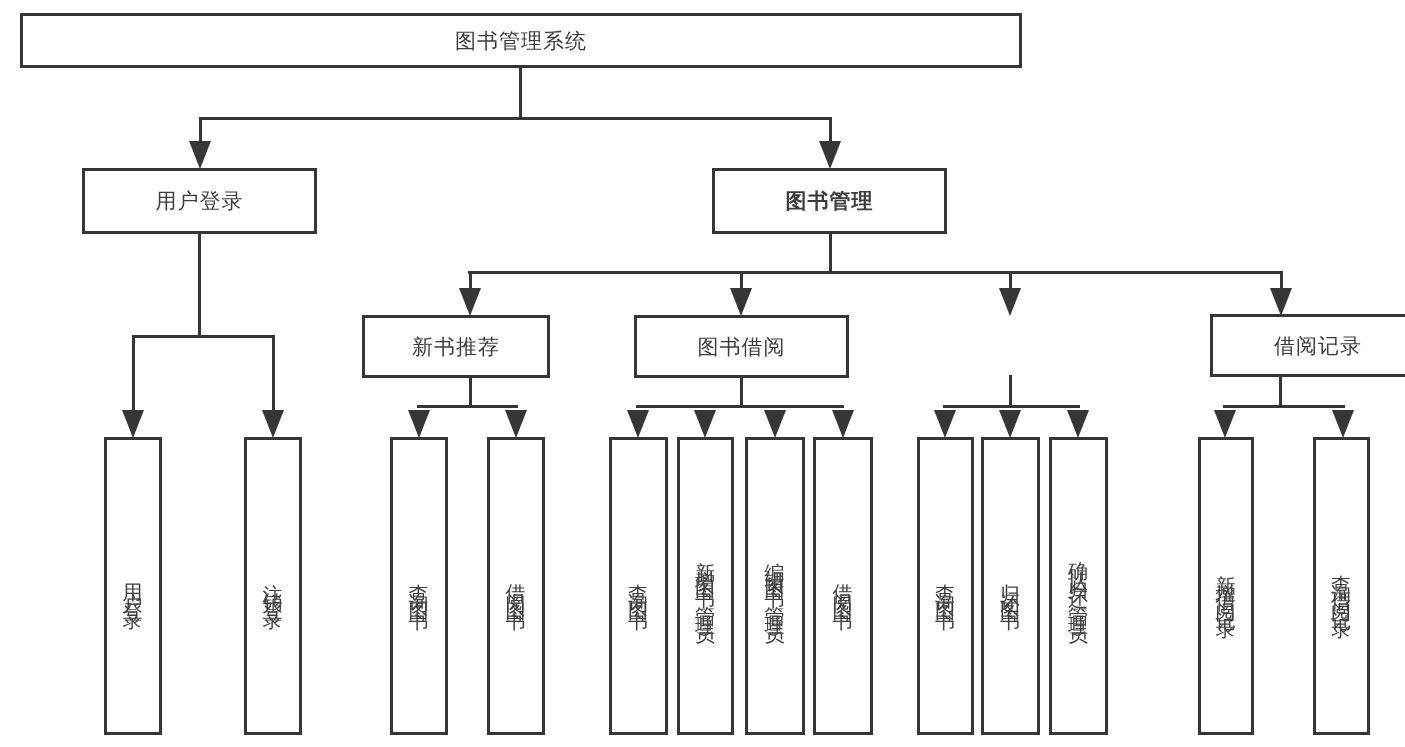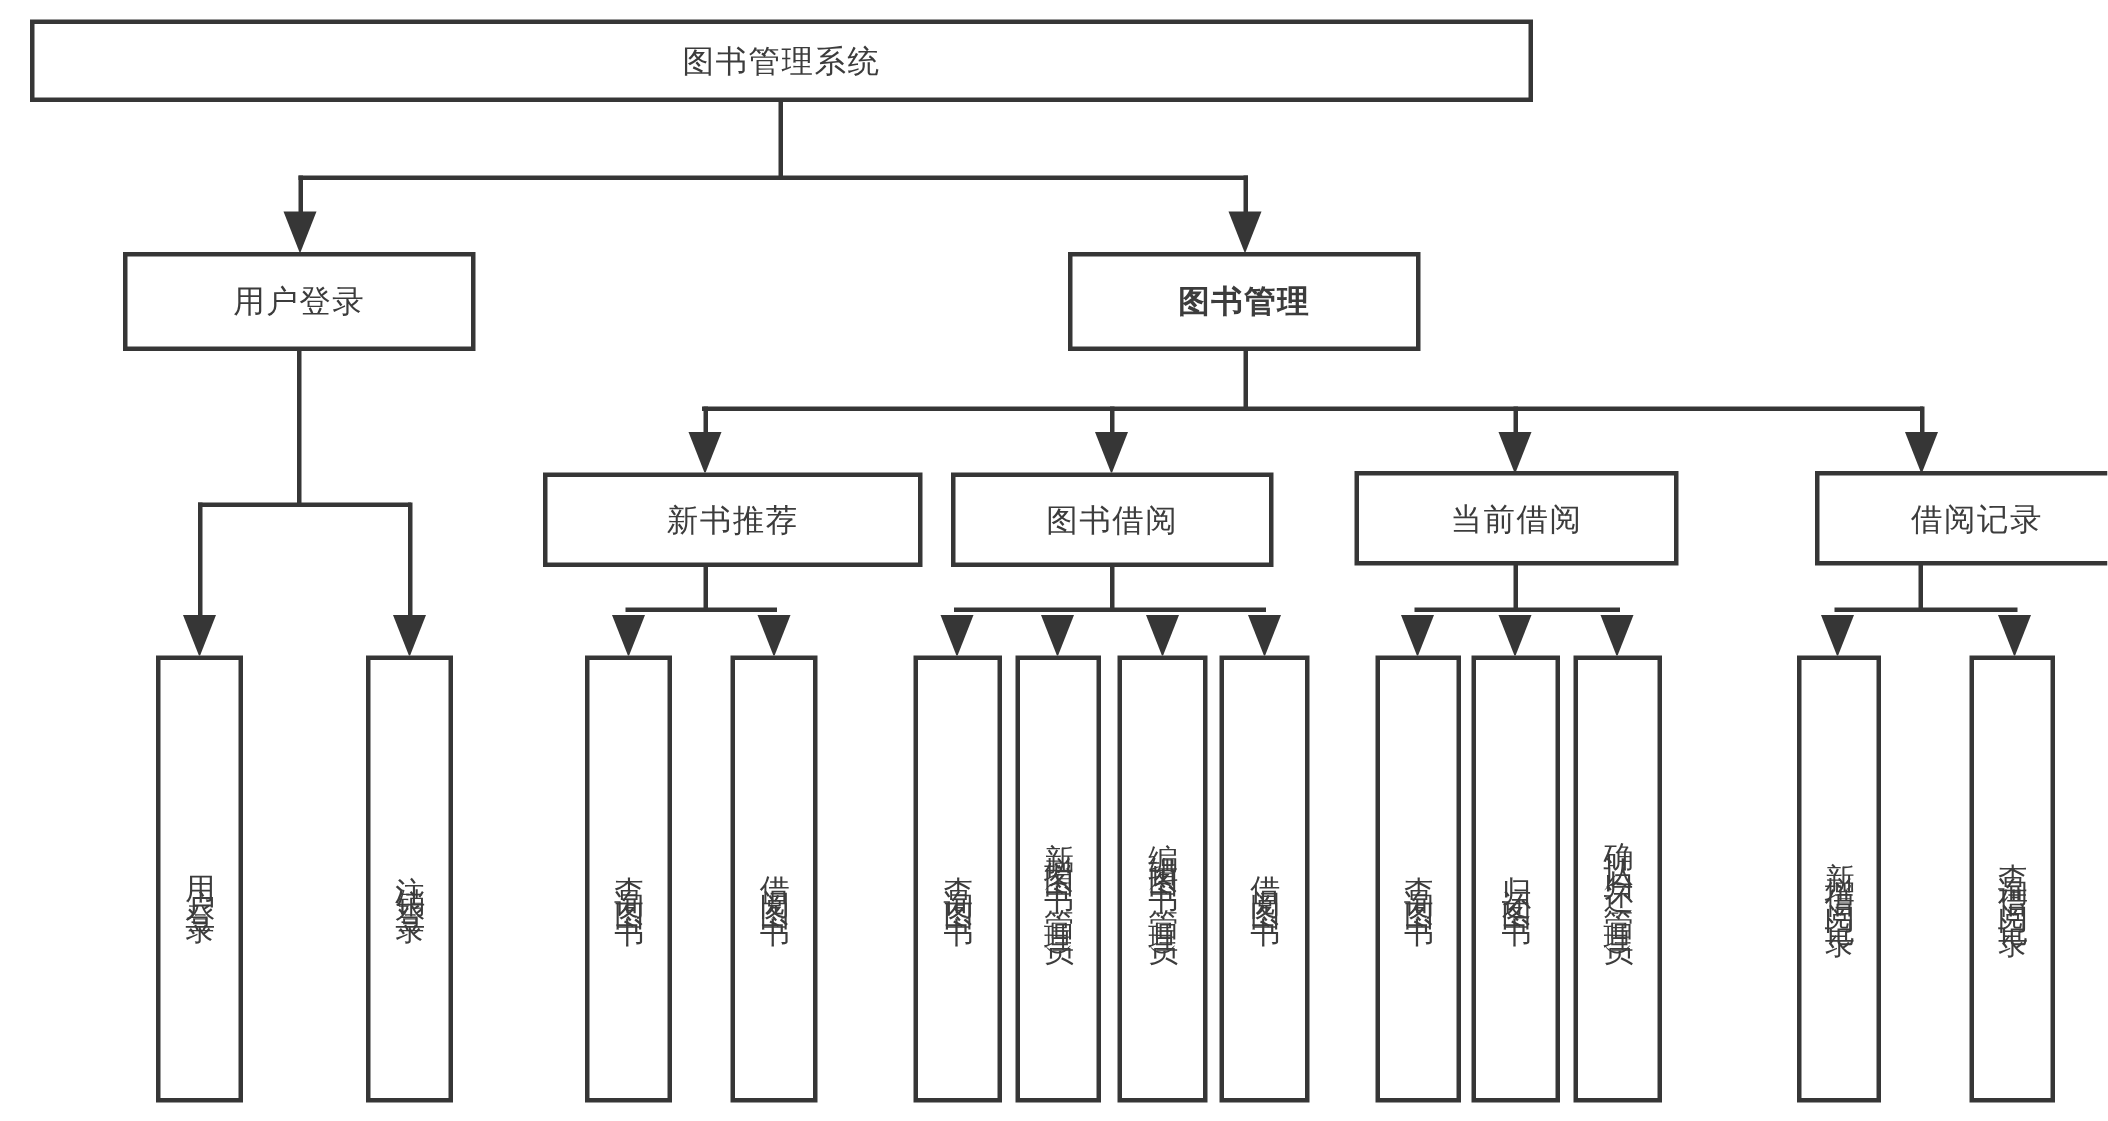--- a/index.html
+++ b/index.html
@@ -28,21 +28,21 @@
   .vline{position:absolute;width:3px;background:var(--line);}
   .hline{position:absolute;height:3px;background:var(--line);}
   .arrow{
     position:absolute;width:0;height:0;
     border-left:11px solid transparent;border-right:11px solid transparent;
     border-top:28px solid var(--line);
   }
   #b-root{left:20px;top:13px;width:1002px;height:55px;}
   #b-user{left:82px;top:168px;width:235px;height:66px;}
   #b-mgmt{left:712px;top:168px;width:235px;height:66px;font-weight:bold;}
-  #b-rec{left:362px;top:315px;width:253px;height:63px;}
+  #b-rec{left:362px;top:315px;width:188px;height:63px;}
   #b-bb{left:634px;top:315px;width:215px;height:63px;}
   #b-cb{left:903px;top:314px;width:216px;height:63px;}
   #b-br{left:1174px;top:314px;width:216px;height:63px;margin-left:36px;}
   #l-user{left:104px;} #l-logout{left:244px;}
   #l-rec1{left:390px;} #l-rec2{left:487px;}
   #l-bb1{left:609px;width:59px;} #l-bb2{left:677px;width:57px;}
   #l-bb3{left:745px;width:60px;} #l-bb4{left:813px;width:60px;}
   #l-cb1{left:917px;width:57px;} #l-cb2{left:981px;width:59px;} #l-cb3{left:1049px;width:59px;}
   #l-br1{left:1198px;width:56px;} #l-br2{left:1313px;width:57px;}
   .watermark{
@@ -89,23 +89,20 @@
   <div class="arrow" style="left:459px;top:288px;"></div>
   <div class="arrow" style="left:730px;top:288px;"></div>
   <div class="arrow" style="left:999px;top:288px;"></div>
   <div class="arrow" style="left:1270px;top:288px;"></div>
 
   <div class="box" id="b-rec">
     <span class="lbl">新书推荐</span>
   </div>
   <div class="box" id="b-bb">
     <span class="lbl">图书借阅</span>
-  </div>
-  <div class="box" id="b-cb">
-    <span class="lbl">当前借阅</span>
   </div>
   <div class="box" id="b-br">
     <span class="lbl">借阅记录</span>
   </div>
 
   <div class="vline" style="left:469px;top:376px;height:31px;"></div>
   <div class="hline" style="left:417px;top:405px;width:101px;"></div>
   <div class="arrow" style="left:408px;top:410px;"></div>
   <div class="arrow" style="left:505px;top:410px;"></div>
 

